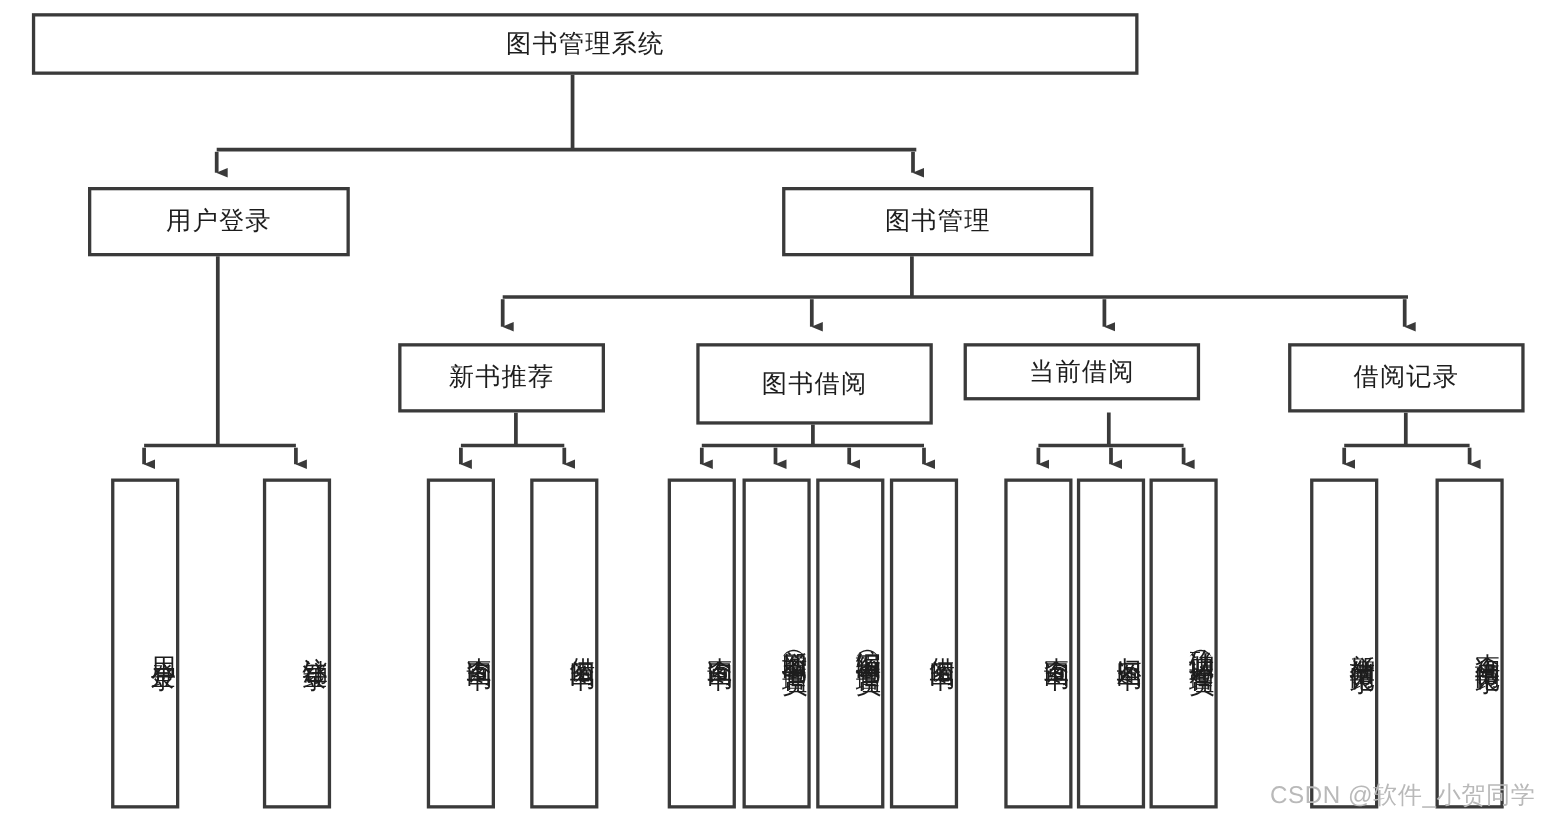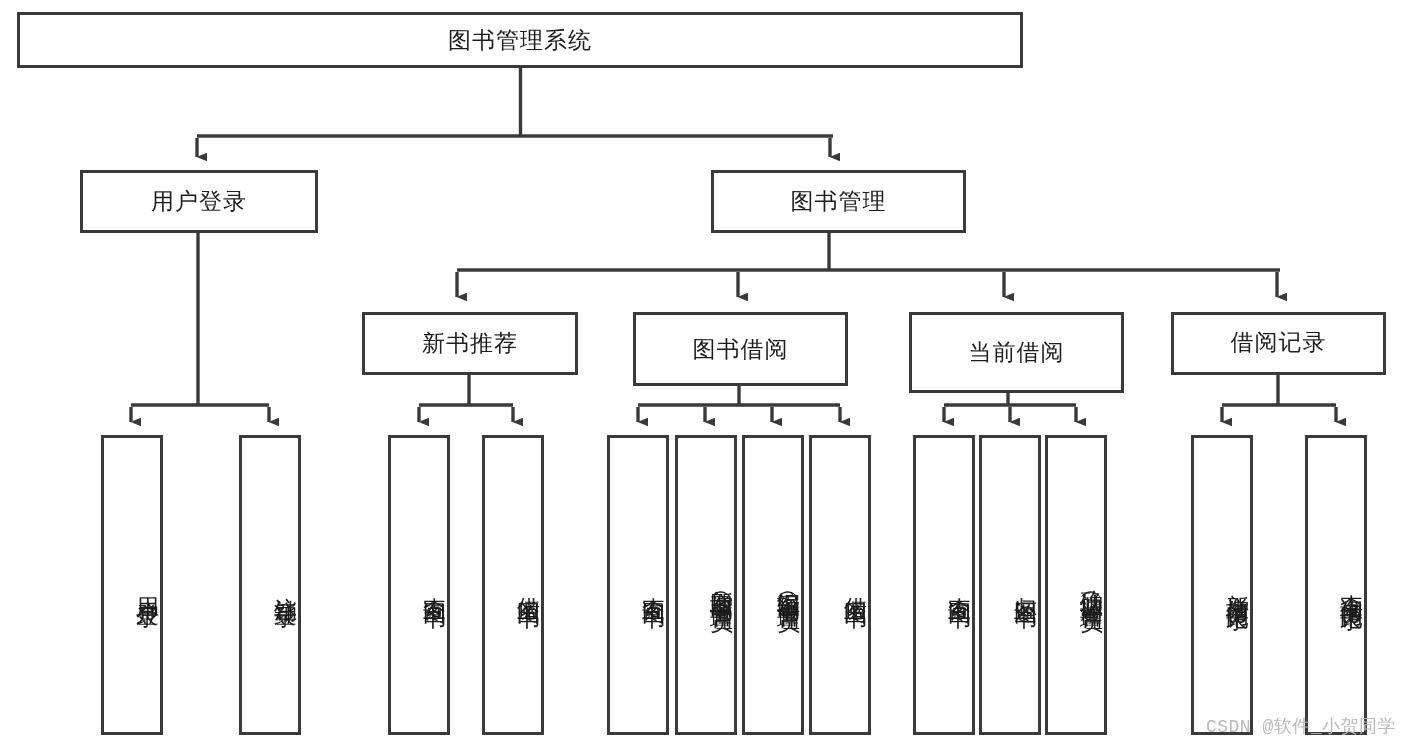--- a/index.html
+++ b/index.html
@@ -51,31 +51,32 @@
     line-height: 1.12;
     letter-spacing: 3px;
     text-align: center;
     align-items: flex-start;
     padding-top: 6px;
     padding-bottom: 6px;
     overflow: hidden;
   }
   .node-root {
     border-width: 3px;
+    margin-left: 12px;
   }
   .watermark {
     position: absolute;
     right: 9px;
     bottom: 9px;
-    font-size: 18px;
+    font-size: 22px;
     color: #b9b9b9;
     letter-spacing: 0.5px;
     white-space: nowrap;
     z-index: 3;
-    font-family: Liberation Mono, monospace;
+    font-family: Liberation Sans, sans-serif;
   }
 </style>
 </head>
 <body>
 
 <div id="canvas">
 
   <svg id="edges" viewBox="0 0 1405 747" xmlns="http://www.w3.org/2000/svg">
     <defs>
       <marker id="arrowhead" markerWidth="9" markerHeight="11" refX="4.3" refY="10" orient="auto" markerUnits="userSpaceOnUse">
@@ -123,27 +124,27 @@
       <path d="M 1222 405 L 1336 405"></path>
       <path d="M 1222 407 L 1222 422" marker-end="url(#arrowhead)"></path>
       <path d="M 1336 407 L 1336 422" marker-end="url(#arrowhead)"></path>
     </g>
   </svg>
 
   <div class="node node-h node-root" style="left:17px; top:12px; width:1006px; height:56px;">图书管理系统</div>
 
   <div class="node node-h" style="left:80px; top:170px; width:238px; height:63px;">用户登录</div>
 
-  <div class="node node-h" style="left:711px; top:170px; width:255px; height:63px;">图书管理</div>
+  <div class="node node-h" style="left:711px; top:170px; width:283px; height:63px;">图书管理</div>
 
-  <div class="node node-h" style="left:362px; top:312px; width:216px; height:63px;">新书推荐</div>
+  <div class="node node-h" style="left:362px; top:312px; width:188px; height:63px;">新书推荐</div>
 
   <div class="node node-h" style="left:633px; top:312px; width:215px; height:74px;">图书借阅</div>
 
-  <div class="node node-h" style="left:909px; top:312px; width:215px; height:81px;">当前借阅</div>
+  <div class="node node-h" style="left:876px; top:312px; width:215px; height:52px;">当前借阅</div>
 
   <div class="node node-h" style="left:1171px; top:312px; width:215px; height:63px;font-family:Liberation Serif, serif;">借阅记录</div>
 
   <div class="node node-v" style="left:101px; top:435px; width:62px; height:300px;">用户登录</div>
 
   <div class="node node-v" style="left:239px; top:435px; width:62px; height:300px;">注销登录</div>
 
   <div class="node node-v" style="left:388px; top:435px; width:62px; height:300px;">查询图书</div>
 
   <div class="node node-v" style="left:482px; top:435px; width:62px; height:300px;">借阅图书</div>

